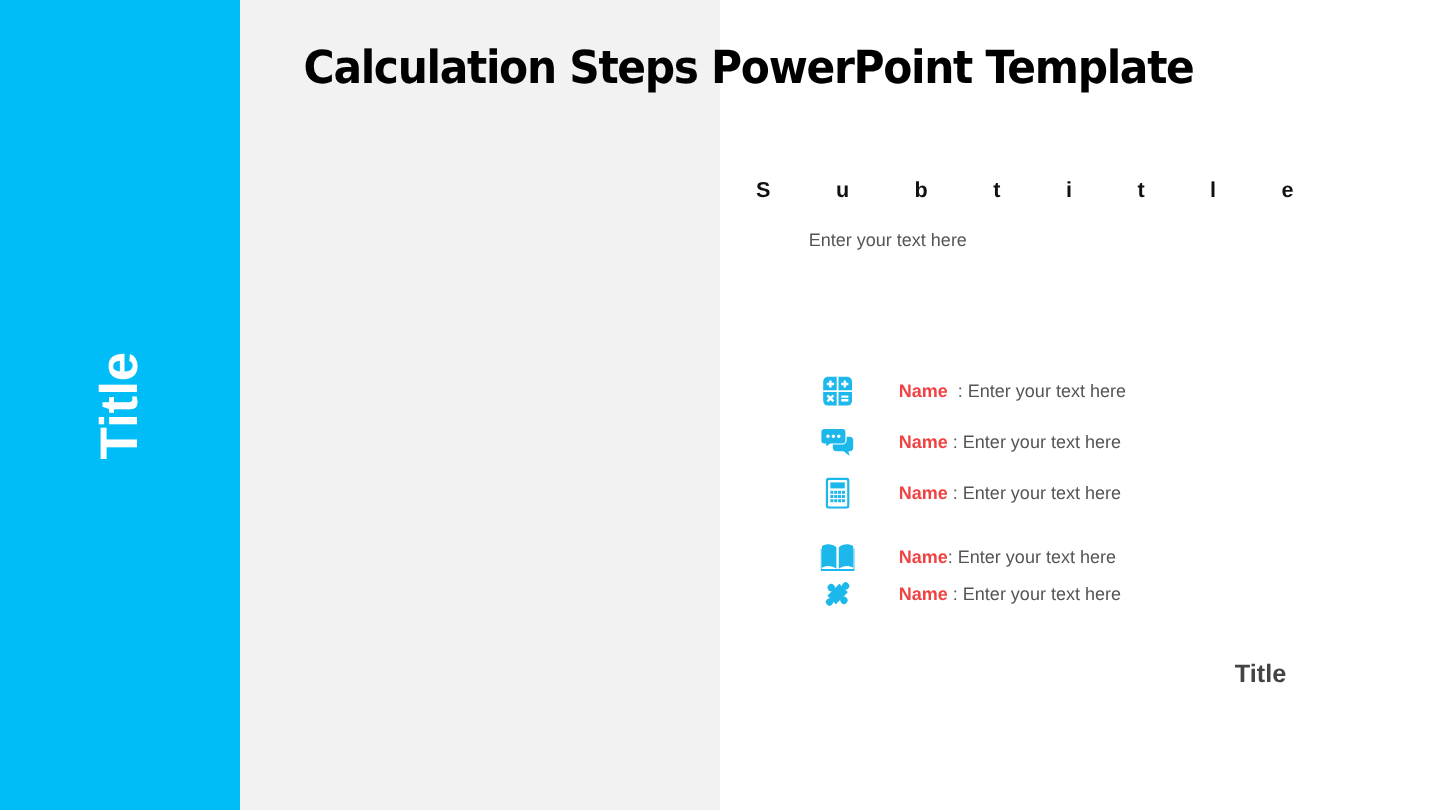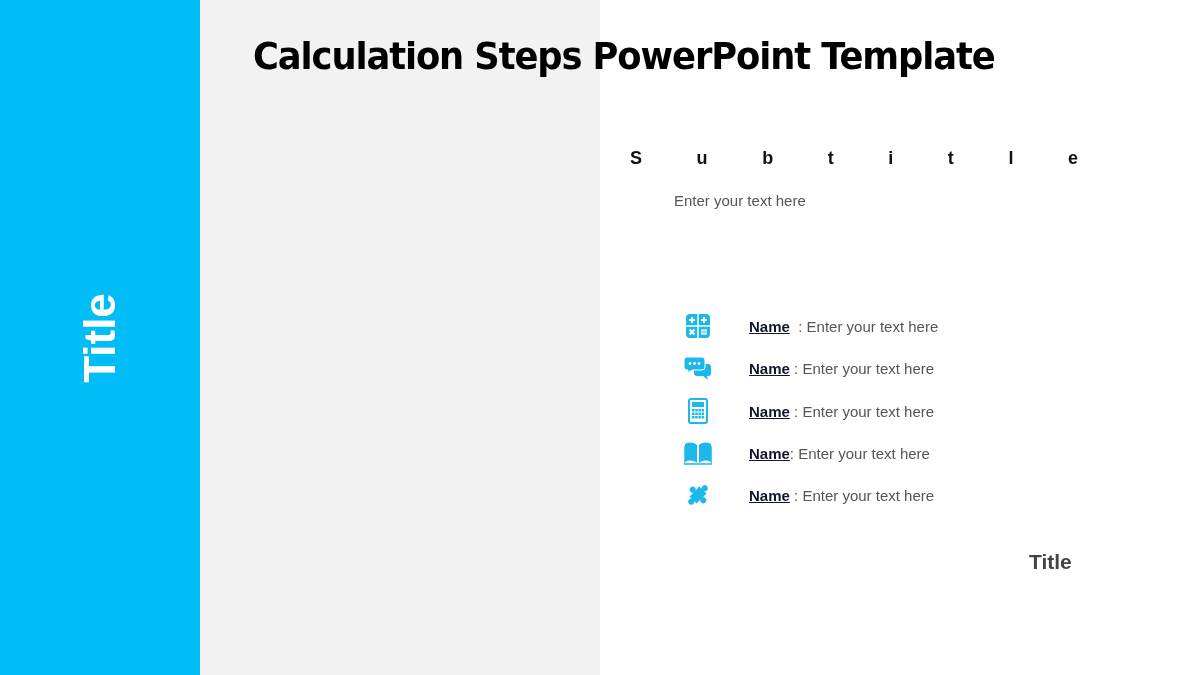--- a/index.html
+++ b/index.html
@@ -7,21 +7,21 @@
   .blue-bar { position:absolute; left:0; top:0; width:200px; height:675px; background:#00bdf7; }
   .grey-panel { position:absolute; left:200px; top:0; width:400px; height:675px; background:#f2f2f2; }
   .side-title { position:absolute; left:100px; top:338px; transform:translate(-50%,-50%) rotate(-90deg); color:#ffffff; font-weight:bold; font-size:44px; white-space:nowrap; font-family:"Liberation Sans", sans-serif; }
   .main-title { position:absolute; left:253px; top:34px; font-size:38px; font-weight:bold; color:#000; font-family:"DejaVu Sans", sans-serif; letter-spacing:-1.2px; white-space:nowrap; transform:scaleX(0.93); transform-origin:left center; }
   .subtitle { position:absolute; left:630px; top:148px; width:448px; display:flex; justify-content:space-between; font-size:18px; font-weight:bold; color:#111; }
   .subtitle-text { position:absolute; left:674px; top:192px; font-size:15px; color:#555; }
   .list { position:absolute; left:684px; top:312px; }
   .item { position:absolute; left:0; height:28px; display:flex; align-items:center; white-space:nowrap; }
   .item .icon { width:28px; height:28px; display:flex; align-items:center; justify-content:center; }
   .item .txt { position:absolute; left:65px; font-size:15px; color:#555; }
-  .item .name { font-weight:bold; color:#0f172a;text-decoration:underline; }
+  .item .name { font-weight:bold; color:#ef4444; }
   .bottom-title { position:absolute; left:1029px; top:550px; font-size:21px; font-weight:bold; color:#444; }
 </style>
 </head>
 <body>
 
 <div class="blue-bar">
   <div class="side-title">Title</div>
 </div>
 <div class="grey-panel"></div>
 
@@ -81,21 +81,21 @@
             <rect x="13.6" y="14.5" width="2.5" height="2.5"></rect>
             <rect x="4" y="18" width="2.5" height="2.5"></rect>
             <rect x="7.2" y="18" width="2.5" height="2.5"></rect>
             <rect x="10.4" y="18" width="2.5" height="2.5"></rect>
             <rect x="13.6" y="18" width="2.5" height="2.5"></rect>
           </g>
         </svg>
     </span>
     <span class="txt"><span class="name">Name</span><span style="white-space:pre"> : </span><span>Enter your text here</span></span>
   </div>
-  <div class="item" style="top:127px">
+  <div class="item" style="top:138px">
     <span class="icon">
       <svg width="28" height="26" viewBox="0 0 28 26">
           <path d="M1 4c4-2 8-2 12 1v18c-4-3-8-3-12-1z" fill="#1cb8ec"></path>
           <path d="M27 4c-4-2-8-2-12 1v18c4-3 8-3 12-1z" fill="#1cb8ec"></path>
           <path d="M0 6v18h28V6" fill="none" stroke="#1cb8ec" stroke-width="1.5"></path>
         </svg>
     </span>
     <span class="txt"><span class="name">Name</span><span style="white-space:pre">: </span><span>Enter your text here</span></span>
   </div>
   <div class="item" style="top:169px">

